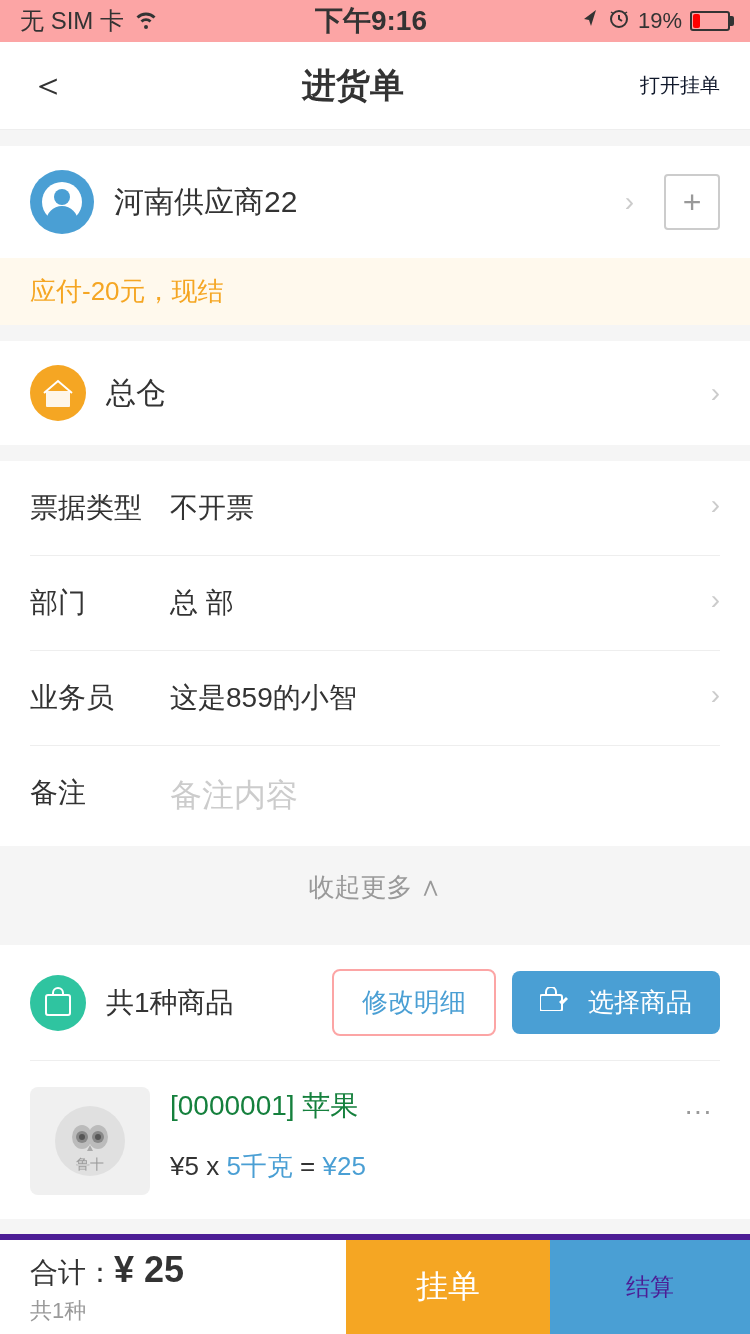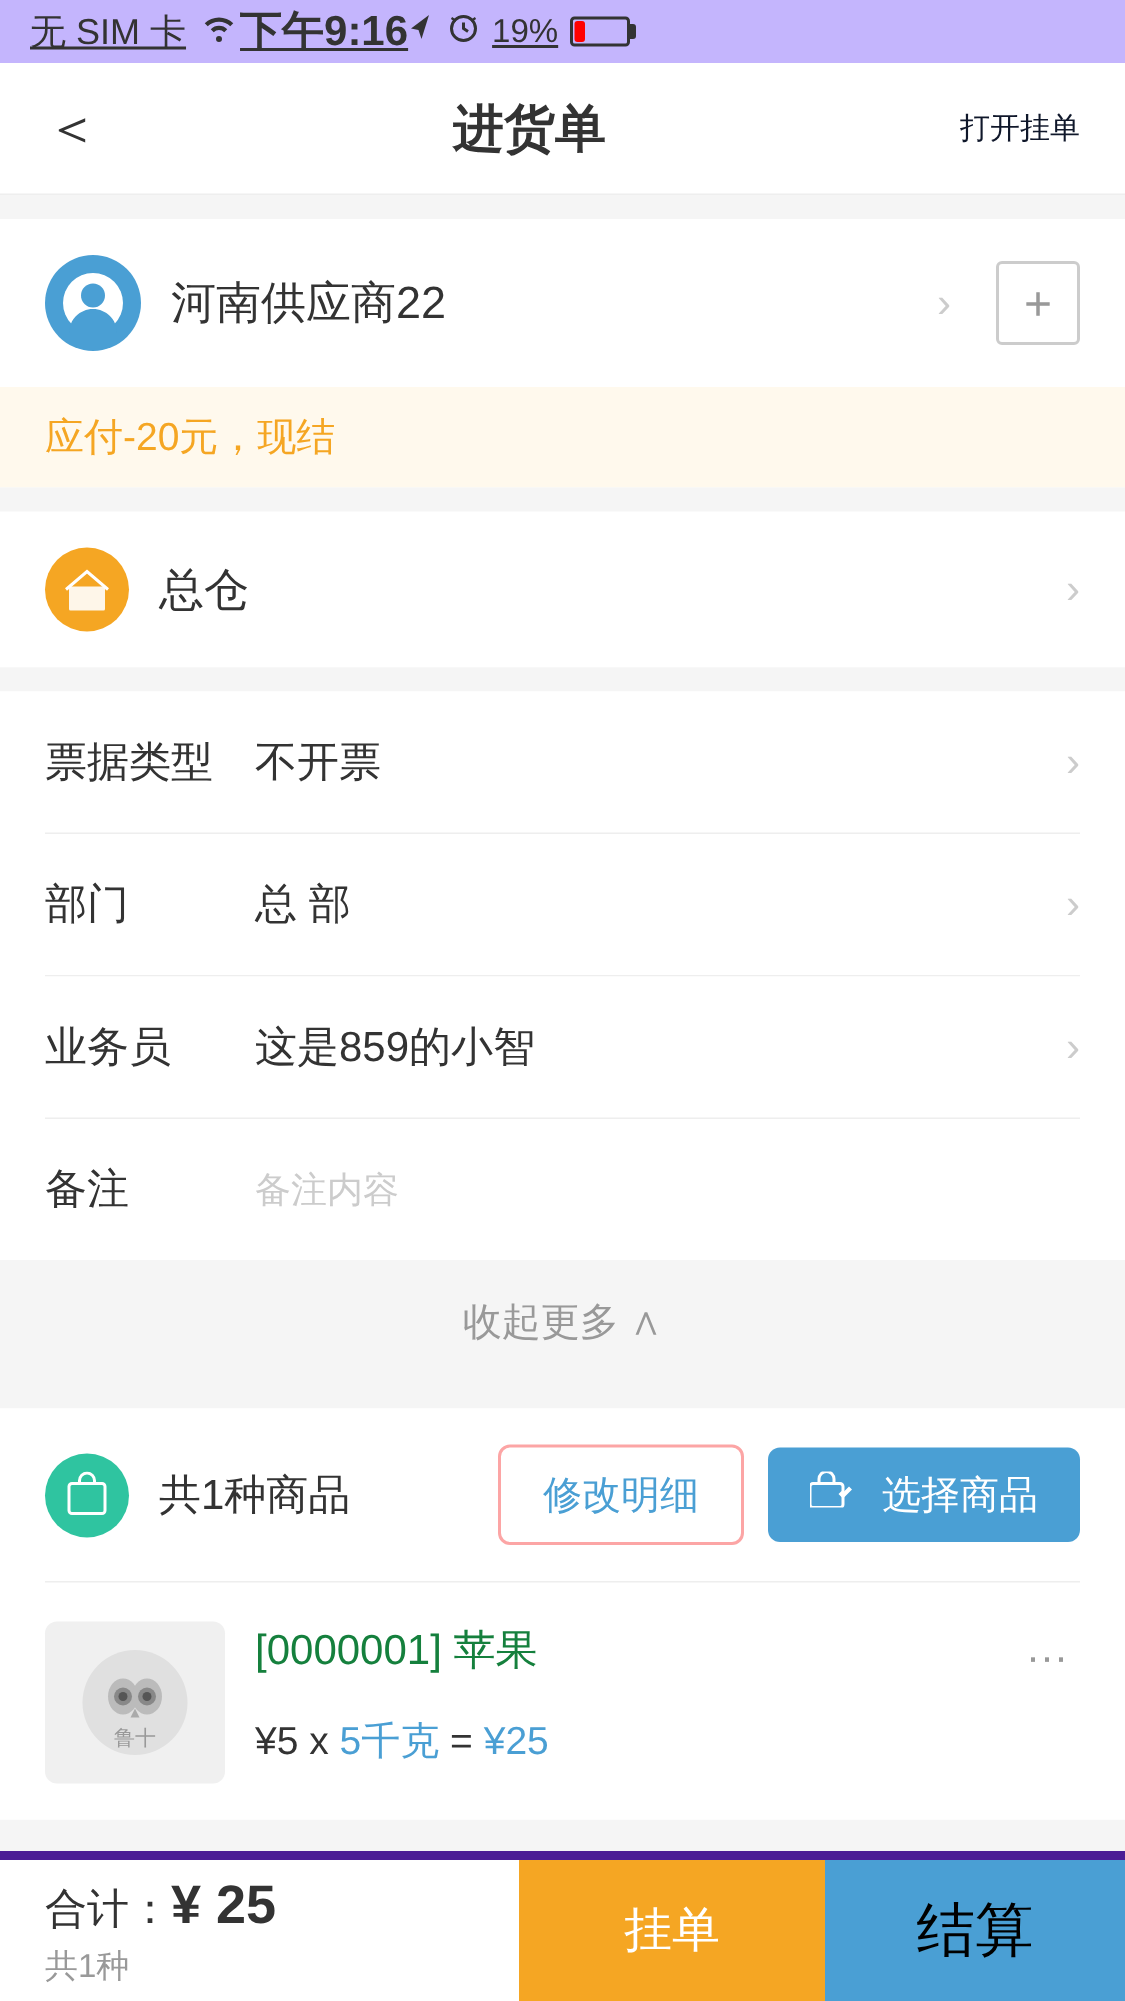--- a/index.html
+++ b/index.html
@@ -10,27 +10,27 @@
       font-family: -apple-system, "PingFang SC", "Microsoft YaHei", sans-serif;
       background: #f5f5f5;
       font-size: 28px;
       color: #333;
     }
 
     
     .status-bar {
       width: 750px;
       height: 42px;
-      background: #c4b5fd;
-      display: flex;
-      align-items: center;
+      background: #fca5a5;
+      display: flex;
+      align-items: center;
+      justify-content: space-between;
       padding: 0 20px;
       font-size: 24px;
       color: #333;
-      text-decoration: underline;
     }
     .status-left { display: flex; align-items: center; gap: 8px; }
     .status-center { font-weight: 600; font-size: 28px; }
     .status-right { display: flex; align-items: center; gap: 8px; font-size: 22px; }
     .battery-icon {
       width: 40px; height: 20px; border: 2px solid #333; border-radius: 3px; position: relative; display: inline-block;
     }
     .battery-icon::after {
       content: ''; position: absolute; right: -6px; top: 50%; transform: translateY(-50%);
       width: 4px; height: 10px; background: #333; border-radius: 0 2px 2px 0;
@@ -103,28 +103,27 @@
       width: 56px; height: 56px; border-radius: 50%; background: #f5a623;
       display: flex; align-items: center; justify-content: center;
       margin-right: 20px; font-size: 28px; flex-shrink: 0;
     }
     .warehouse-name { flex: 1; font-size: 30px; color: #333; }
     .row-chevron { color: #ccc; font-size: 28px; }
 
     
     .form-row {
       display: flex;
-      align-items: center;
       padding: 28px 30px;
       background: #fff;
       min-height: 90px;
     }
     .form-label { font-size: 28px; color: #333; width: 120px; flex-shrink: 0; }
     .form-value { flex: 1; font-size: 28px; color: #333; padding-left: 20px; }
-    .form-placeholder { flex: 1; font-size: 24px; color: #ccc; padding-left: 20px; }
+    .form-placeholder { flex: 1; font-size: 32px; color: #ccc; padding-left: 20px; }
 
     
     .collapse-row {
       background: #f5f5f5;
       padding: 24px 30px;
       display: flex;
       align-items: center;
       justify-content: center;
       font-size: 26px;
       color: #999;
@@ -199,21 +198,21 @@
     .total-main .amount { font-size: 36px; font-weight: 600; }
     .total-sub { font-size: 22px; color: #999; margin-top: 4px; }
     .btn-hang {
       width: 204px; background: #f5a623; display: flex;
       align-items: center; justify-content: center;
       font-size: 32px; color: #fff; cursor: pointer; border: none;
     }
     .btn-checkout {
       width: 200px; background: #4a9fd4; display: flex;
       align-items: center; justify-content: center;
-      font-size: 39px; color: #000000; cursor: pointer; border: none;
+      font-size: 24px; color: #4c1d95; cursor: pointer; border: none;
     }
 
     
     .bottom-spacer { height: 100px; }
   </style>
 </head>
 <body>
 
 <div class="status-bar">
   <div class="status-left">

